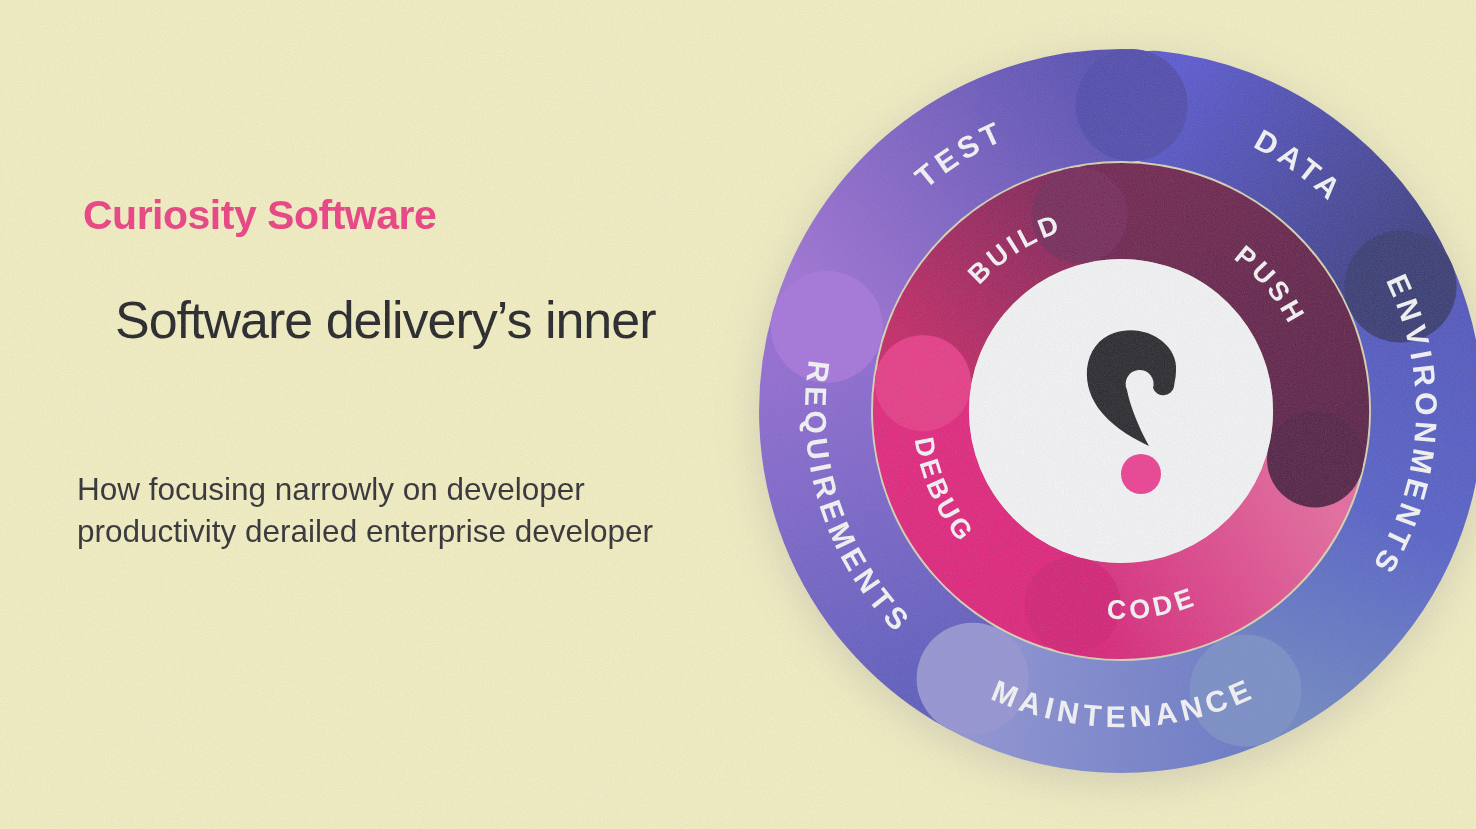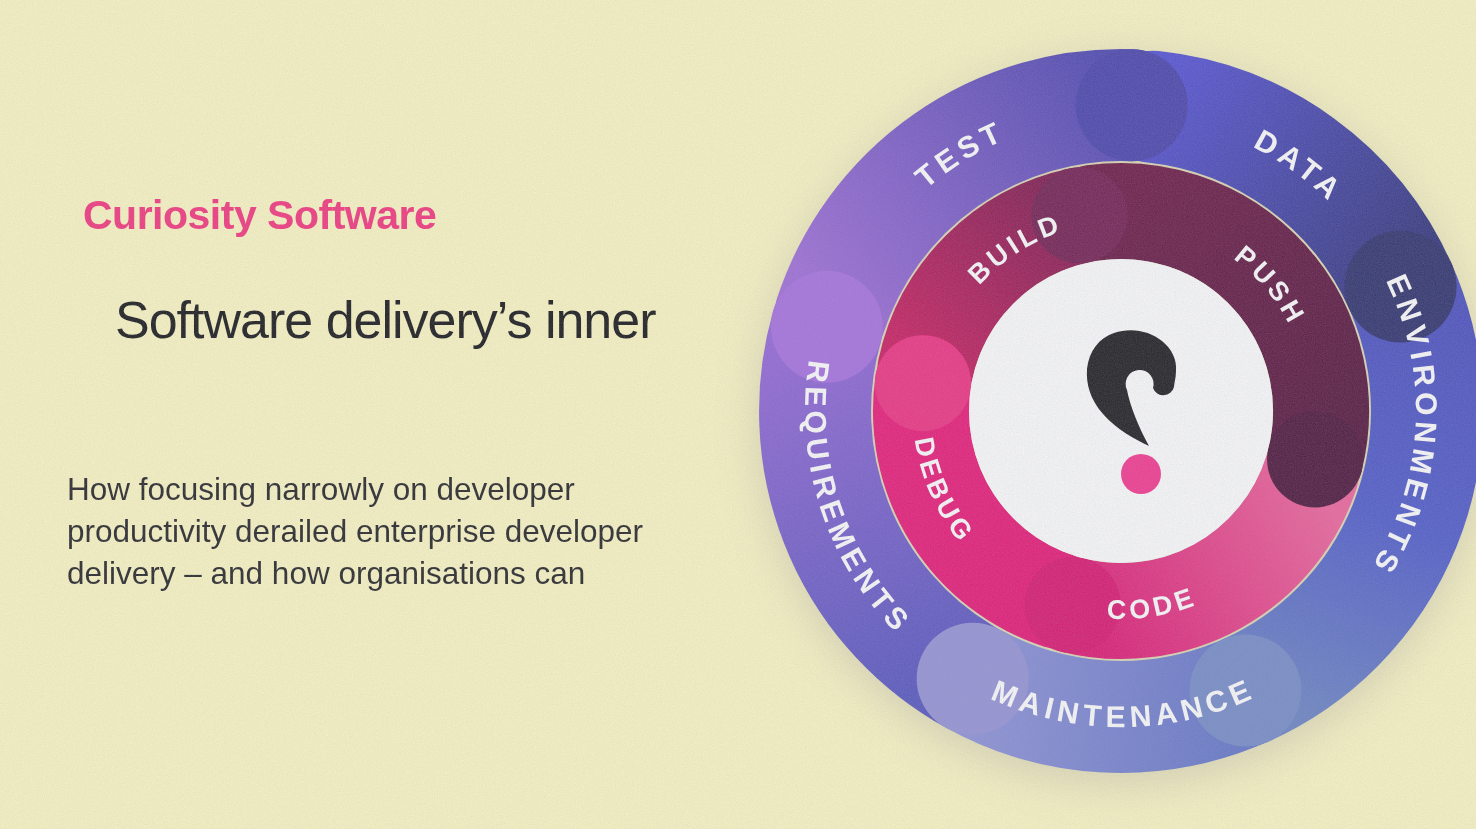--- a/index.html
+++ b/index.html
@@ -12,21 +12,21 @@
   .brand{
     position:absolute;left:83px;top:192px;
     font-size:41px;font-weight:700;letter-spacing:-0.5px;white-space:nowrap;
   }
   .title{
     position:absolute;left:83px;top:288px;
     font-size:52px;font-weight:400;color:#0E0E10;
     letter-spacing:-1px;line-height:64px;white-space:nowrap;margin-left:32px;
   }
   .desc{
-    position:absolute;left:67px;top:468px;
+    position:absolute;left:77px;top:468px;
     font-size:31.5px;font-weight:400;color:#1B1B1E;
     line-height:42px;white-space:nowrap;
   }
   
   .diagram{
     position:absolute;top:0;right:0;width:732px;height:829px;
     filter:drop-shadow(0 10px 22px rgba(55,55,105,0.18));
   }
   .ring-label{fill:#FFFFFF;font-family:"Liberation Sans",sans-serif;font-weight:700;}
   .ring-label.outer{font-size:30px;letter-spacing:5px;}
@@ -38,21 +38,20 @@
 
 <div class="stage">
 
   <div class="brand" style="color: rgb(246, 46, 121);">Curiosity Software</div>
   <div class="title">
       <div>Software delivery’s inner</div>
     </div>
   <div class="desc">
       <div>How focusing narrowly on developer</div>
       <div>productivity derailed enterprise developer</div>
-      <div>delivery – and how organisations can</div>
     </div>
 
   <svg class="diagram" viewBox="744 0 732 829" xmlns="http://www.w3.org/2000/svg" xmlns:xlink="http://www.w3.org/1999/xlink">
     <defs id="grad-defs">
         <linearGradient id="grad0" gradientUnits="userSpaceOnUse" x1="829.976706013683" y1="316.440799721266" x2="1131.6792459909655" y2="105.18640693215667">
           <stop offset="0" stop-color="#9C68D8"></stop>
           <stop offset="1" stop-color="#4840B0"></stop>
         </linearGradient>
         <linearGradient id="grad1" gradientUnits="userSpaceOnUse" x1="1152.9857097599017" y1="106.67630001730834" x2="1400.5449100386359" y2="286.53858721880516">
           <stop offset="0" stop-color="#4E4BD3"></stop>

